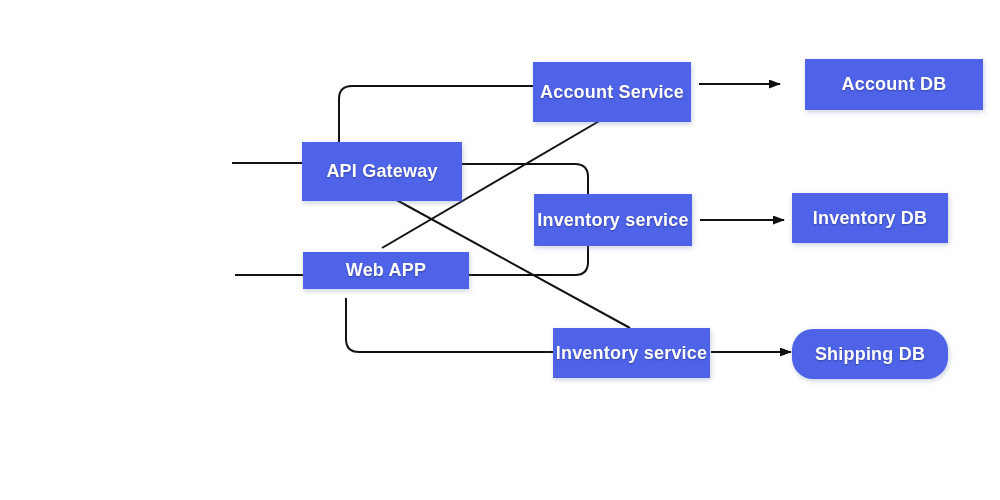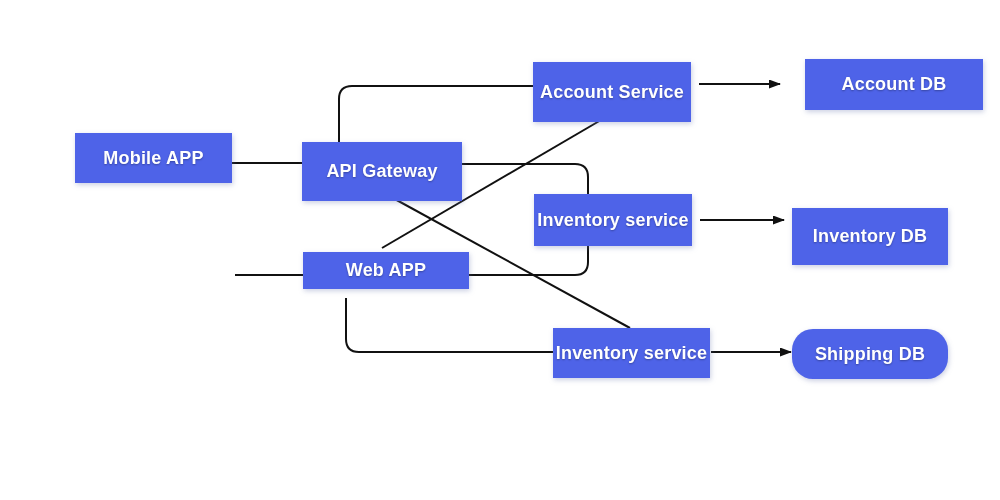--- a/index.html
+++ b/index.html
@@ -62,32 +62,31 @@
     <path class="edge" d="M339 142 V99 Q339 86 352 86 H533"></path>
     <path class="edge" d="M462 164 H575 Q588 164 588 177 V262 Q588 275 575 275 H469"></path>
     <path class="edge" d="M382 192 L630 328"></path>
     <path class="edge" d="M382 248 L613 113"></path>
     <path class="edge" d="M346 298 V339 Q346 352 359 352 H553"></path>
     <path class="edge" d="M699 84 H780" marker-end="url(#arrow)"></path>
     <path class="edge" d="M700 220 H784" marker-end="url(#arrow)"></path>
     <path class="edge" d="M711 352 H791" marker-end="url(#arrow)"></path>
   </svg>
 
-  <div class="node" style="left:75px;  top:133px; width:157px; height:50px;">Mobile APP</div>
 
 
   <div class="node" style="left:302px; top:142px; width:160px; height:59px;">API Gateway</div>
 
   <div class="node" style="left:303px; top:252px; width:166px; height:37px;">Web APP</div>
 
   <div class="node" style="left:533px; top:62px;  width:158px; height:60px;">Account Service</div>
 
   <div class="node" style="left:534px; top:194px; width:158px; height:52px;">Inventory service</div>
 
   <div class="node" style="left:553px; top:328px; width:157px; height:50px;">Inventory service</div>
 
   <div class="node" style="left:781px; top:59px;  width:178px; height:51px;margin-left:24px;">Account DB</div>
 
-  <div class="node" style="left:792px; top:208px; width:156px; height:57px;">Inventory DB</div>
+  <div class="node" style="left:792px; top:193px; width:156px; height:50px;">Inventory DB</div>
 
   <div class="node" style="left:792px; top:329px; width:156px; height:50px;border-radius:21px;">Shipping DB</div>
 
 </div>
 
 </body></html>

